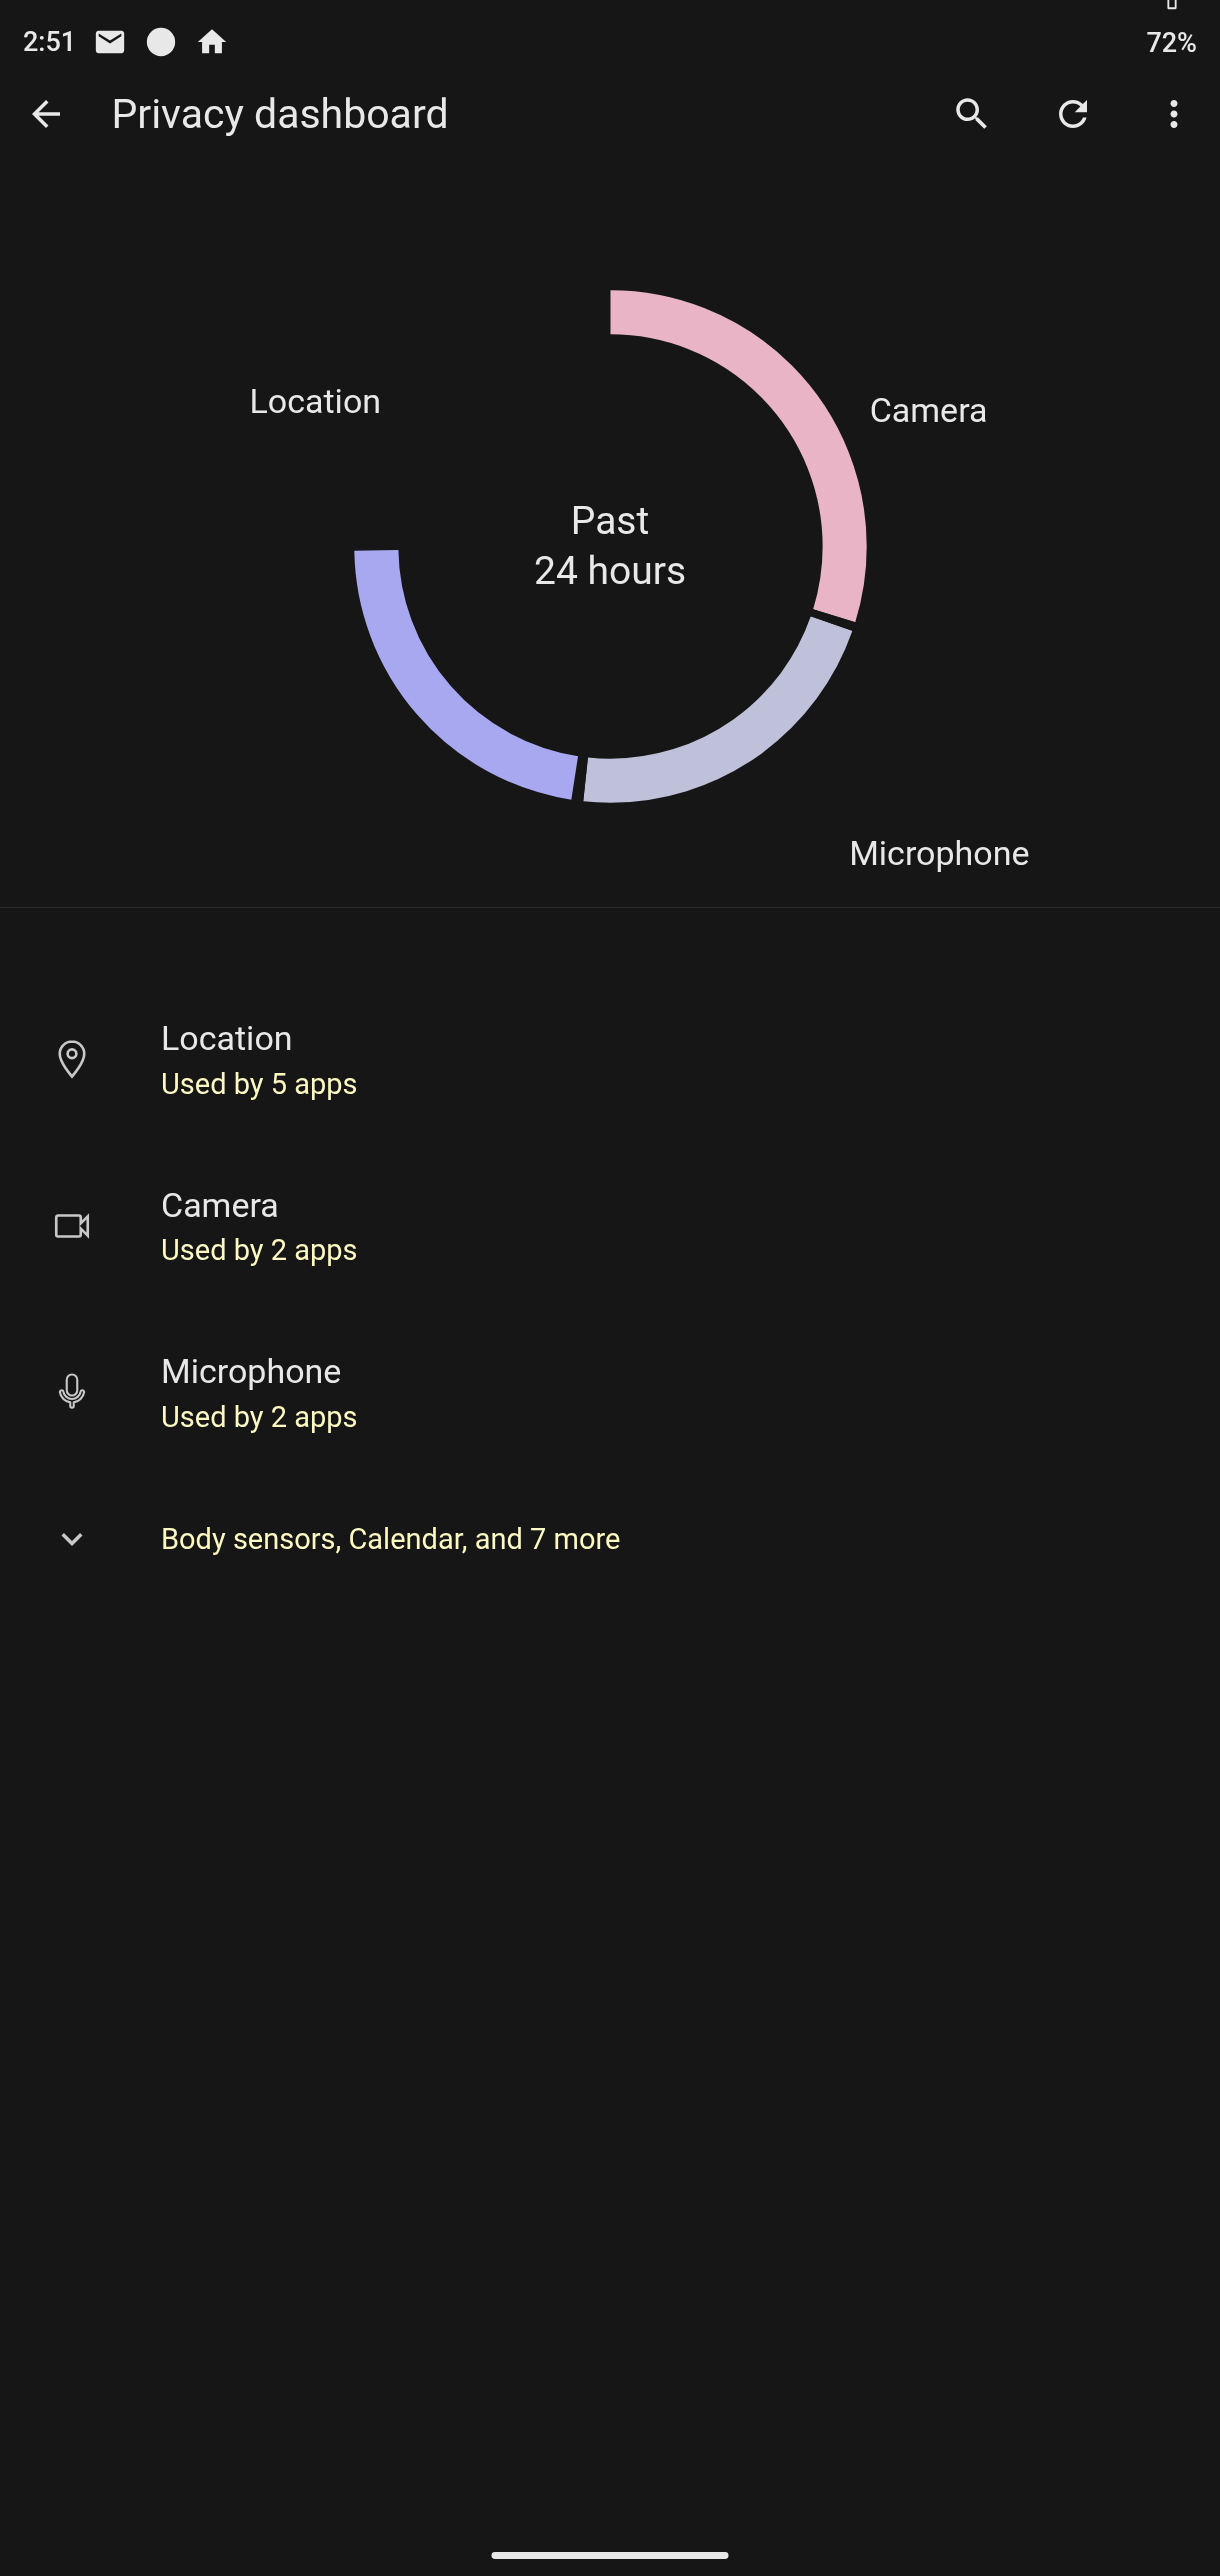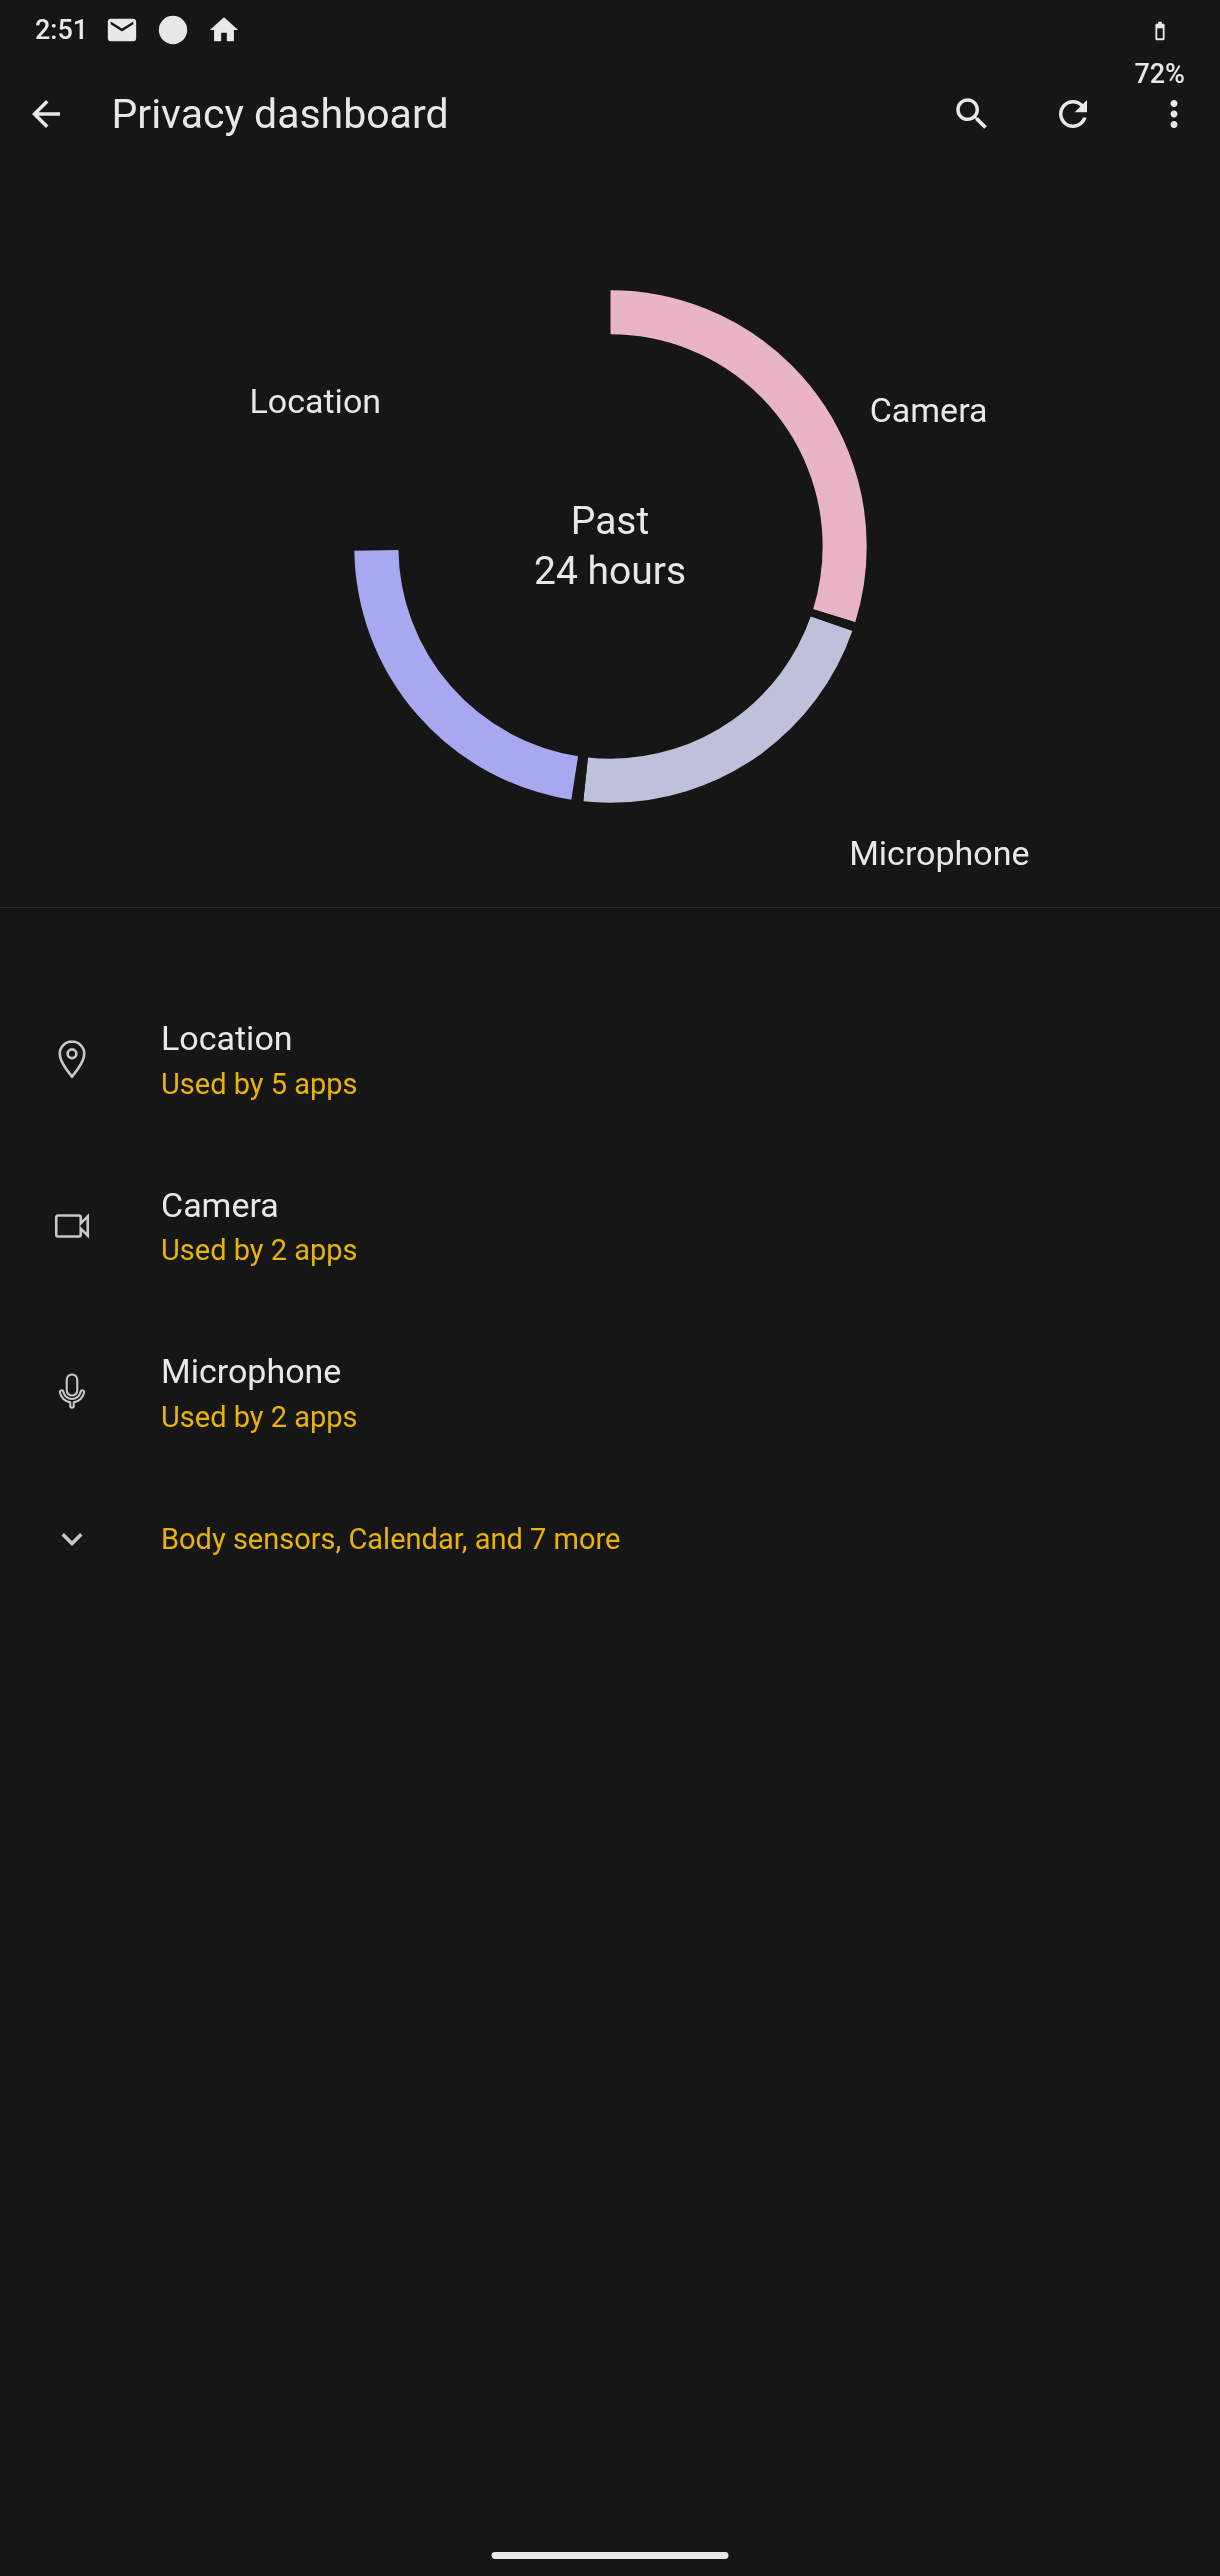--- a/index.html
+++ b/index.html
@@ -1,19 +1,19 @@
 <!DOCTYPE html>
 <html style="font-size:13.6px"><head>
   <meta charset="utf-8">
   <style>
     * { margin: 0; padding: 0; box-sizing: border-box; }
     body { width: 1220px; height: 2576px; background: #161616; font-family: -apple-system, BlinkMacSystemFont, 'Segoe UI', Roboto, sans-serif; color: #e8e8e8; }
     
     
-    .status-bar { height: 59px; display: flex; justify-content: space-between; align-items: center; padding: 0 35px; font-size: 27px; font-weight: 500; }
+    .status-bar { height: 59px; display: flex; justify-content: space-between; align-items: flex-end; padding: 0 23px; font-size: 27px; font-weight: 500; }
     .status-left { display: flex; align-items: center; gap: 17px; }
     .status-right { display: flex; align-items: center; gap: 10.2px; flex-direction: column; }
     .status-icon { width: 34px; height: 34px; display: flex; align-items: center; justify-content: center; }
     
     
     .app-bar { height: 110px; display: flex; align-items: center; padding: 0 25.4px; gap: 44px; }
     .app-bar-icon { width: 42px; height: 42px; display: flex; align-items: center; justify-content: center; cursor: pointer; }
     .app-bar-title { font-size: 41px; font-weight: 400; flex: 1; }
     .app-bar-actions { display: flex; gap: 59px; align-items: center; }
     
@@ -26,21 +26,21 @@
     .label-location { left: -85px; top: 110px; }
     .label-camera { right: -102px; top: 119px; }
     .label-microphone { right: -144px; bottom: -51px; }
     
     
     .list-section { padding: 68px 0; }
     .list-item { display: flex; align-items: center; padding: 42px 51px; gap: 68px; cursor: pointer; }
     .list-icon { width: 42px; height: 42px; display: flex; align-items: center; justify-content: center; color: #c8c8c8; }
     .list-content { display: flex; flex-direction: column; gap: 8.5px; }
     .list-title { font-size: 34px; color: #e8e8e8; }
-    .list-subtitle { font-size: 29px; color: #eab308; }
+    .list-subtitle { font-size: 29px; color: #fef9c3; }
     
     
     .nav-bar { position: fixed; bottom: 17px; left: 50%; transform: translateX(-50%); width: 237px; height: 6.8px; background: #e8e8e8; border-radius: 3.4px; }
     
     svg { fill: currentColor; }
   </style>
 </head>
 <body>
 
 <div class="status-bar">

